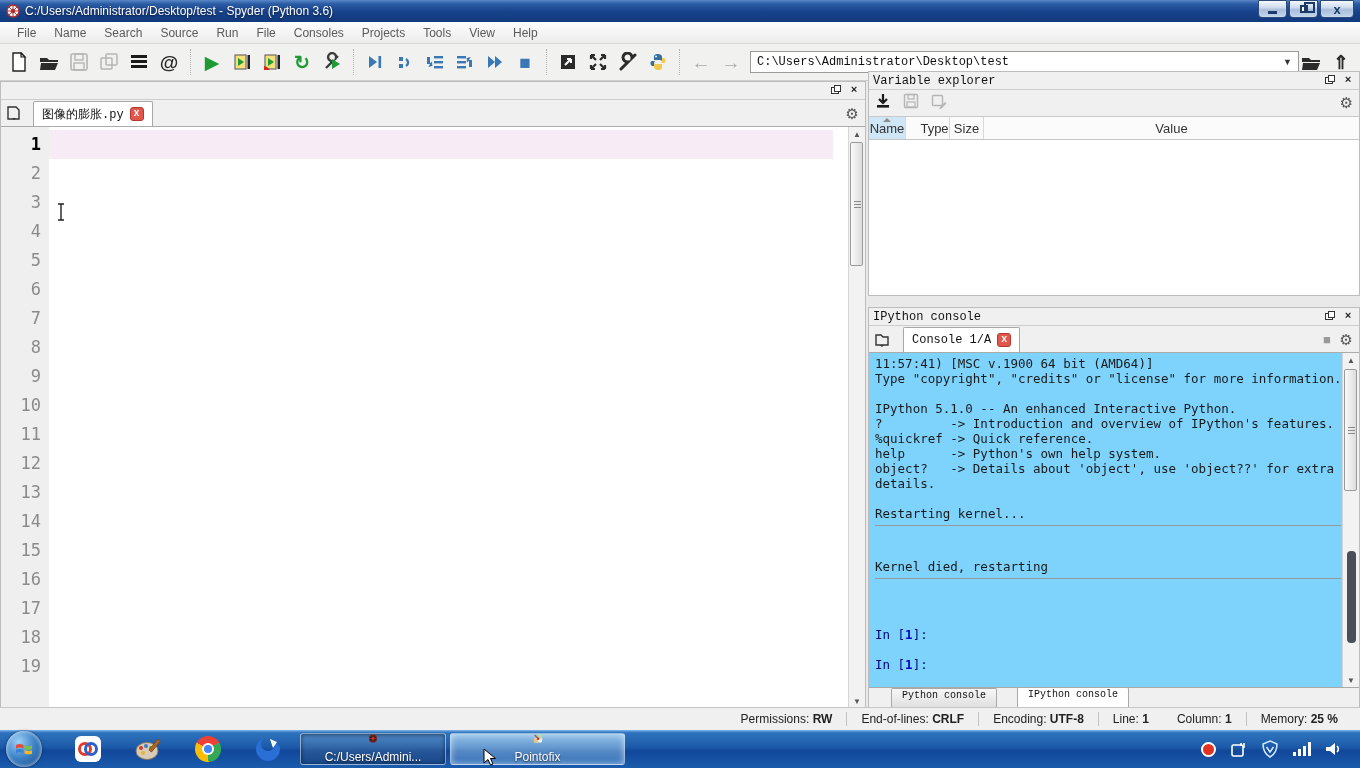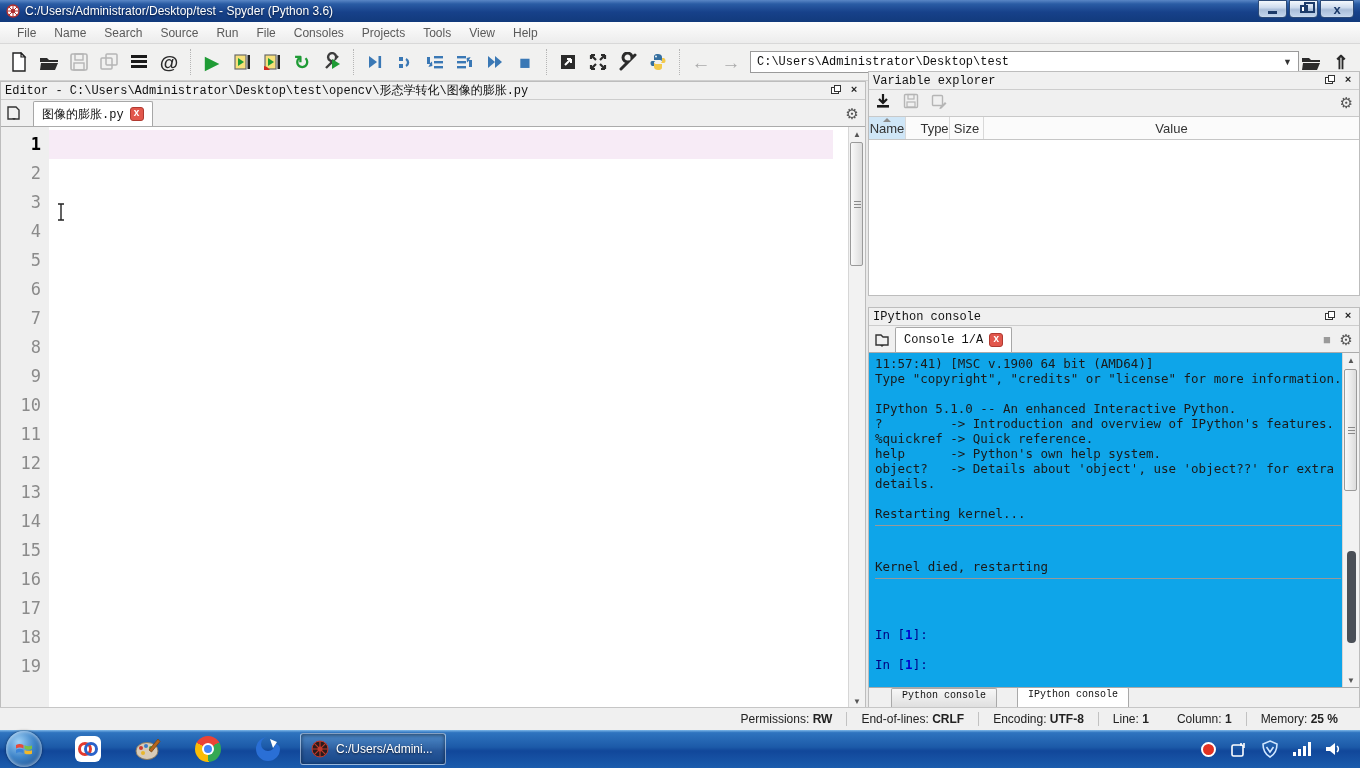--- a/index.html
+++ b/index.html
@@ -88,21 +88,21 @@
     font-size:13px; color:#333; }
   .ve-cell { border-right:1px solid #d9d9d9; display:flex; align-items:center; justify-content:center; position:relative; }
   .ve-cell.name { width:37px; background:#cfe6f7; }
   .ve-cell.name::before { content:""; position:absolute; top:1px; left:50%; margin-left:-4px;
     border-left:4px solid transparent; border-right:4px solid transparent; border-bottom:4px solid #8c8c8c; }
   .ve-cell.type { width:44px;padding-left:14px; } .ve-cell.size { width:34px; } .ve-cell.value { flex:1; border-right:none; }
   .ve-body { height:154px; background:#fff; }
 
   
   .ip-pane { left:868px; top:307px; width:492px; height:400px; }
-  .console-wrap { position:relative; height:334px; background:#0ea5e9; overflow:hidden; }
+  .console-wrap { position:relative; height:334px; background:#7dd3fc; overflow:hidden; }
   .console { position:absolute; left:6px; top:3px; right:18px;
     font-family:"DejaVu Sans Mono", monospace; font-size:12.5px; line-height:15px; color:#1a1a1a; white-space:pre; }
   .c-line { min-height:15px; }
   .c-rule { border-top:1px solid #999; margin:4px 0 3px 0; width:100%; }
   .c-prompt span { color:#000080; } .c-prompt .c-num { color:#0000cd; font-weight:bold; }
   .ip-scroll { position:absolute; right:0; top:0; width:17px; height:100%; background:#f2f2f2; border-left:1px solid #d6d6d6; }
   .dark-thumb { position:absolute; left:4px; width:9px; background:#4a4f57; border-radius:4px; }
   .bottom-tabs { height:21px; background:#f0f0f0; border-top:1px solid #a9a9a9; display:flex; align-items:flex-end; padding-left:2px; }
   .btab { font-family:"Liberation Mono", monospace; font-size:10px; color:#111;
     border:1px solid #a9a9a9; border-bottom:none; padding:1px 10px 2px 10px; height:20px;
@@ -120,21 +120,21 @@
   .taskbar { left:0; top:730px; width:1360px; height:38px;
     background:linear-gradient(180deg,#7db7e8 0%,#2f74bf 7%,#1c5aa8 45%,#11479a 55%,#1b5cad 100%);
     display:flex; align-items:center; }
   .orb { width:36px; height:36px; border-radius:50%; margin:0 16px 0 6px;
     background:radial-gradient(circle at 35% 30%, #9ed0f5 0%, #3f85c9 45%, #14417e 100%);
     box-shadow:inset 0 0 4px rgba(255,255,255,.8), 0 0 3px rgba(0,0,0,.5);
     display:flex; align-items:center; justify-content:center; }
   .ql { width:30px; height:30px; margin:0 15px; display:flex; align-items:center; justify-content:center; }
   .task-btn { height:32px; display:flex; align-items:center; gap:7px; padding:0 10px; margin:17px 2px;
     border:1px solid rgba(255,255,255,.45); border-radius:3px; color:#fff; font-size:12px;
-    text-shadow:0 1px 2px rgba(0,0,0,.7); white-space:nowrap; }
+    text-shadow:0 1px 2px rgba(0,0,0,.7); white-space:nowrap;flex-direction:column; }
   .task-btn.active { width:146px; background:linear-gradient(180deg,rgba(120,170,220,.45),rgba(25,60,110,.55));
     box-shadow:inset 0 1px 4px rgba(0,0,0,.55); }
   .task-btn.hover { width:175px; background:linear-gradient(180deg,rgba(200,235,255,.65),rgba(90,150,210,.45));
     box-shadow:inset 0 0 6px rgba(255,255,255,.6); position:relative; }
   .tray { margin-left:auto; display:flex; align-items:center; gap:14px; padding-right:18px; }
   .cursor-arrow { position:absolute; left:32px; top:14px; }
 
   .icon16 { width:16px; height:16px; } .icon20 { width:20px; height:20px; }
 </style>
 </head>
@@ -327,21 +327,20 @@
         <path d="M2 11 h17 l-3 7 h-15 z" fill="#2b2b2b"></path>
     </svg>
   </div>
   <div class="tbi">
       <span class="uni dark" style="font-weight:bold">⇑</span>
     </div>
 </div>
 
 <div class="abs pane editor-pane">
   <div class="pane-title">
-    <span>Editor - C:\Users\Administrator\Desktop\test\opencv\形态学转化\图像的膨胀.py</span>
     <span class="spacer"></span>
     <div class="mini-btn">
         <div class="float-glyph"></div>
       </div>
     <div class="mini-btn">
         <span class="x-glyph">×</span>
       </div>
   </div>
   <div class="tabbar">
     <div class="browse-btn">
@@ -449,21 +448,21 @@
         <span class="x-glyph">×</span>
       </div>
   </div>
   <div class="tabbar">
     <div class="browse-btn">
       <svg class="icon16" viewBox="0 0 16 16">
         <path d="M2 4 h5 l2 2 h5 v8 h-12 z" fill="none" stroke="#333" stroke-width="1.4"></path>
         <path d="M6 14 l2 2 2-2 z" fill="#333"></path>
       </svg>
     </div>
-    <div class="tab" style="">
+    <div class="tab" style="margin-left:8px;">
       <span>Console 1/A</span>
       <span class="tab-close">x</span>
     </div>
     <span class="spacer" style="flex:1"></span>
     <div class="mini-btn" style="align-self:center;">
       <span style="font-size:13px;color:#9a9a9a;line-height:1;">■</span>
     </div>
     <div class="mini-btn" style="align-self:center;margin-right:6px;">
       <span class="gear">⚙</span>
     </div>
@@ -539,20 +538,34 @@
 
   <div class="task-btn active">
     <svg width="18" height="18" viewBox="0 0 18 18">
       <circle cx="9" cy="9" r="8" fill="#2b1a1a" stroke="#c0392b" stroke-width="1"></circle>
       <path d="M9 1 V17 M1 9 H17 M3.3 3.3 L14.7 14.7 M14.7 3.3 L3.3 14.7" stroke="#c0392b" stroke-width="1.2"></path>
       <circle cx="9" cy="9" r="2.5" fill="#c0392b"></circle>
     </svg>
     <span>C:/Users/Admini...</span>
   </div>
 
+  <div class="task-btn hover">
+    <svg width="22" height="22" viewBox="0 0 22 22">
+      <rect x="1" y="1" width="20" height="20" rx="4" fill="#eef4f8"></rect>
+      <path d="M1 1 h10 v10 h-10 z" fill="#8fc3e8" rx="4"></path>
+      <path d="M11 1 h10 v10 h-10 z" fill="#b5dba0"></path>
+      <path d="M1 11 h10 v10 h-10 z" fill="#f0c27a"></path>
+      <path d="M3 3 L11 11" stroke="#d02a20" stroke-width="2.5"></path>
+      <circle cx="11.5" cy="11.5" r="3" fill="#d02a20"></circle>
+    </svg>
+    <span>Pointofix</span>
+    <svg class="cursor-arrow" width="16" height="20" viewBox="0 0 16 20">
+      <path d="M1 1 L1 15 L5 11.5 L7.5 17 L10 16 L7.5 10.5 L12.5 10.5 z" fill="#fff" stroke="#000" stroke-width="1"></path>
+    </svg>
+  </div>
 
   <div class="tray">
     <div style="width:15px;height:15px;border-radius:50%;background:#e23222;border:2px solid #fff;"></div>
     <svg width="17" height="17" viewBox="0 0 17 17">
       <rect x="2" y="4" width="11" height="11" rx="1.5" fill="none" stroke="#fff" stroke-width="1.6"></rect>
       <path d="M13 6 h2 M11 2 v3 M14 2 v3" stroke="#fff" stroke-width="1.6"></path>
     </svg>
     <svg width="18" height="18" viewBox="0 0 18 18">
       <path d="M9 1 L16 4 C16 10 13.5 14.5 9 17 C4.5 14.5 2 10 2 4 z" fill="none" stroke="#cfe6ff" stroke-width="1.6"></path>
       <path d="M5.5 7 L9 12 L12.5 7" fill="none" stroke="#cfe6ff" stroke-width="1.6"></path>

